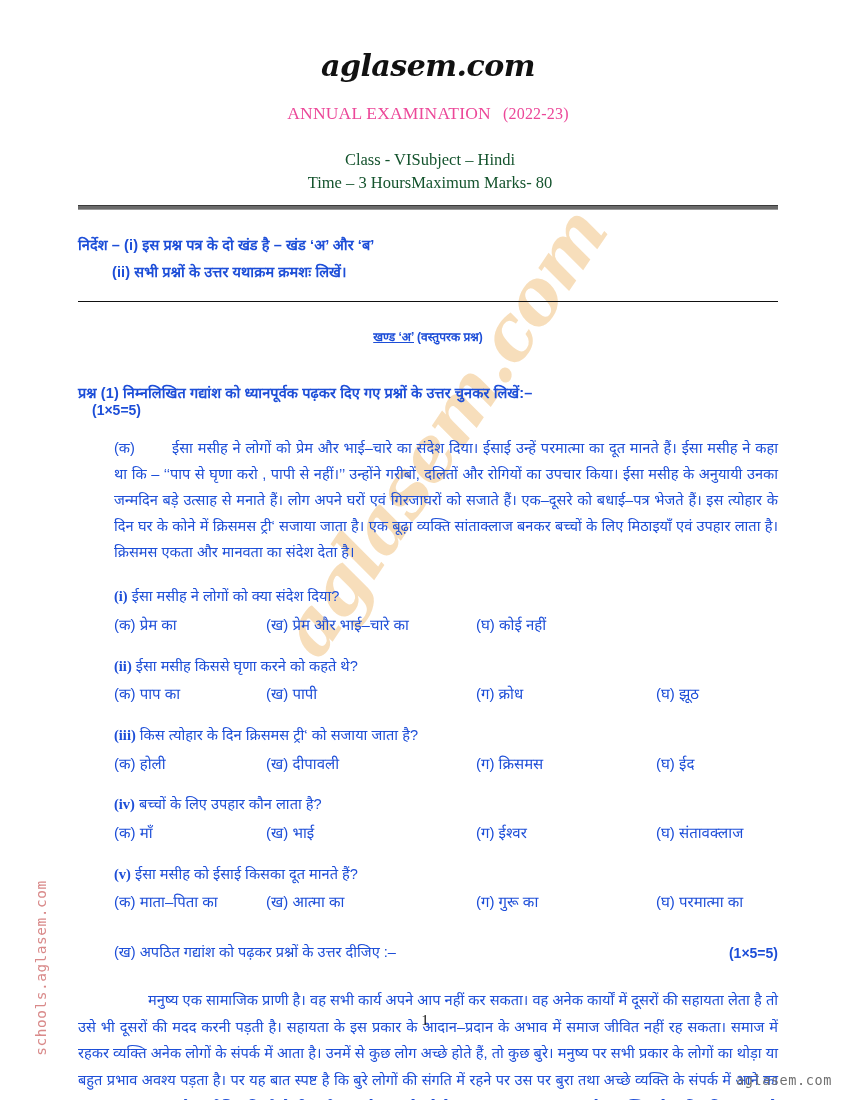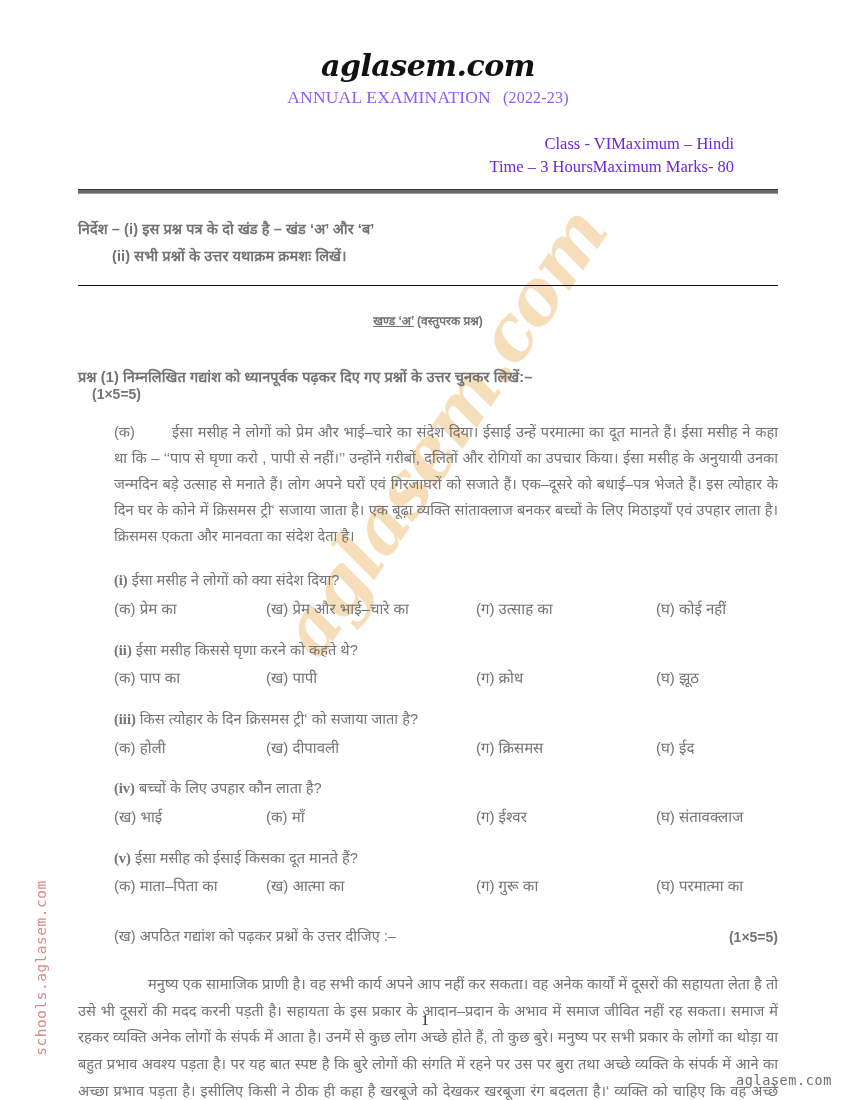--- a/index.html
+++ b/index.html
@@ -84,56 +84,56 @@
     font-weight: bold;
     font-size: 30px;
     letter-spacing: -0.5px;
     margin-top: 48px;
     color: #111;
   }
   #exam-title {
     text-align: center;
     font-family: "Liberation Serif", serif;
     font-size: 17.5px;
-    margin-top: 4px;
+    margin-top: 20px;
     letter-spacing: .2px;
-    color: #8b5cf6;
+    color: #ec4899;
   }
   #exam-title .sess {
     margin-left: 12px;
     font-size: 16px;
   }
 
   .meta-row {
     display: flex;
-    justify-content: flex-end;
+    justify-content: center;
     font-family: "Liberation Serif", serif;
     font-size: 16.5px;
     line-height: 1.42;
-    color: #6d28d9;
+    color: #14532d;
   }
   #meta-block { margin-top: 24px; padding: 0 44px 0 48px; }
 
   .rule-thick {
     height: 3px;
     background: #6a6a6a;
     border-top: 1px solid #3a3a3a;
     border-bottom: 1px solid #9a9a9a;
     margin-top: 10px;
   }
   .rule-thin {
     height: 0;
     border-top: 1.4px solid #111;
     margin-top: 16px;
   }
 
   
   .dev {
     font-family: "Liberation Sans", "DejaVu Sans", sans-serif;
-    color: #737373;
+    color: #1d4ed8;
   }
 
   #instructions {
     margin-top: 22px;
     font-size: 14.5px;
     line-height: 1.85;
     font-weight: bold;
     letter-spacing: .1px;
   }
   #instructions .line2 { padding-left: 34px; }
@@ -243,21 +243,21 @@
 
     <div id="brand-logo">aglasem.com</div>
 
     <div id="exam-title">
       <span>ANNUAL EXAMINATION</span><span class="sess">(2022-23)</span>
     </div>
 
     <div id="meta-block">
       <div class="meta-row">
         <span>Class - VI</span>
-        <span>Maximum – Hindi</span>
+        <span>Subject – Hindi</span>
       </div>
       <div class="meta-row">
         <span>Time – 3 Hours</span>
         <span>Maximum Marks- 80</span>
       </div>
     </div>
 
     <div class="rule-thick"></div>
 
     <div id="instructions" class="dev">
@@ -284,21 +284,20 @@
     <div id="mcq-list" class="dev">
 
       <div class="mcq">
         <div class="mcq-q">
           <span class="rn">(i)</span>
           <span>ईसा मसीह ने लोगों को क्या संदेश दिया?</span>
         </div>
         <div class="mcq-opts">
           <span class="opt">(क) प्रेम का</span>
           <span class="opt">(ख) प्रेम और भाई–चारे का</span>
-          <span class="opt">(ग) उत्साह का</span>
           <span class="opt">(घ) कोई नहीं</span>
         </div>
       </div>
 
       <div class="mcq">
         <div class="mcq-q">
           <span class="rn">(ii)</span>
           <span>ईसा मसीह किससे घृणा करने को कहते थे?</span>
         </div>
         <div class="mcq-opts">
@@ -321,22 +320,22 @@
           <span class="opt">(घ) ईद</span>
         </div>
       </div>
 
       <div class="mcq">
         <div class="mcq-q">
           <span class="rn">(iv)</span>
           <span>बच्चों के लिए उपहार कौन लाता है?</span>
         </div>
         <div class="mcq-opts">
+          <span class="opt">(क) माँ</span>
           <span class="opt">(ख) भाई</span>
-          <span class="opt">(क) माँ</span>
           <span class="opt">(ग) ईश्वर</span>
           <span class="opt">(घ) संतावक्लाज</span>
         </div>
       </div>
 
       <div class="mcq">
         <div class="mcq-q">
           <span class="rn">(v)</span>
           <span>ईसा मसीह को ईसाई किसका दूत मानते हैं?</span>
         </div>

